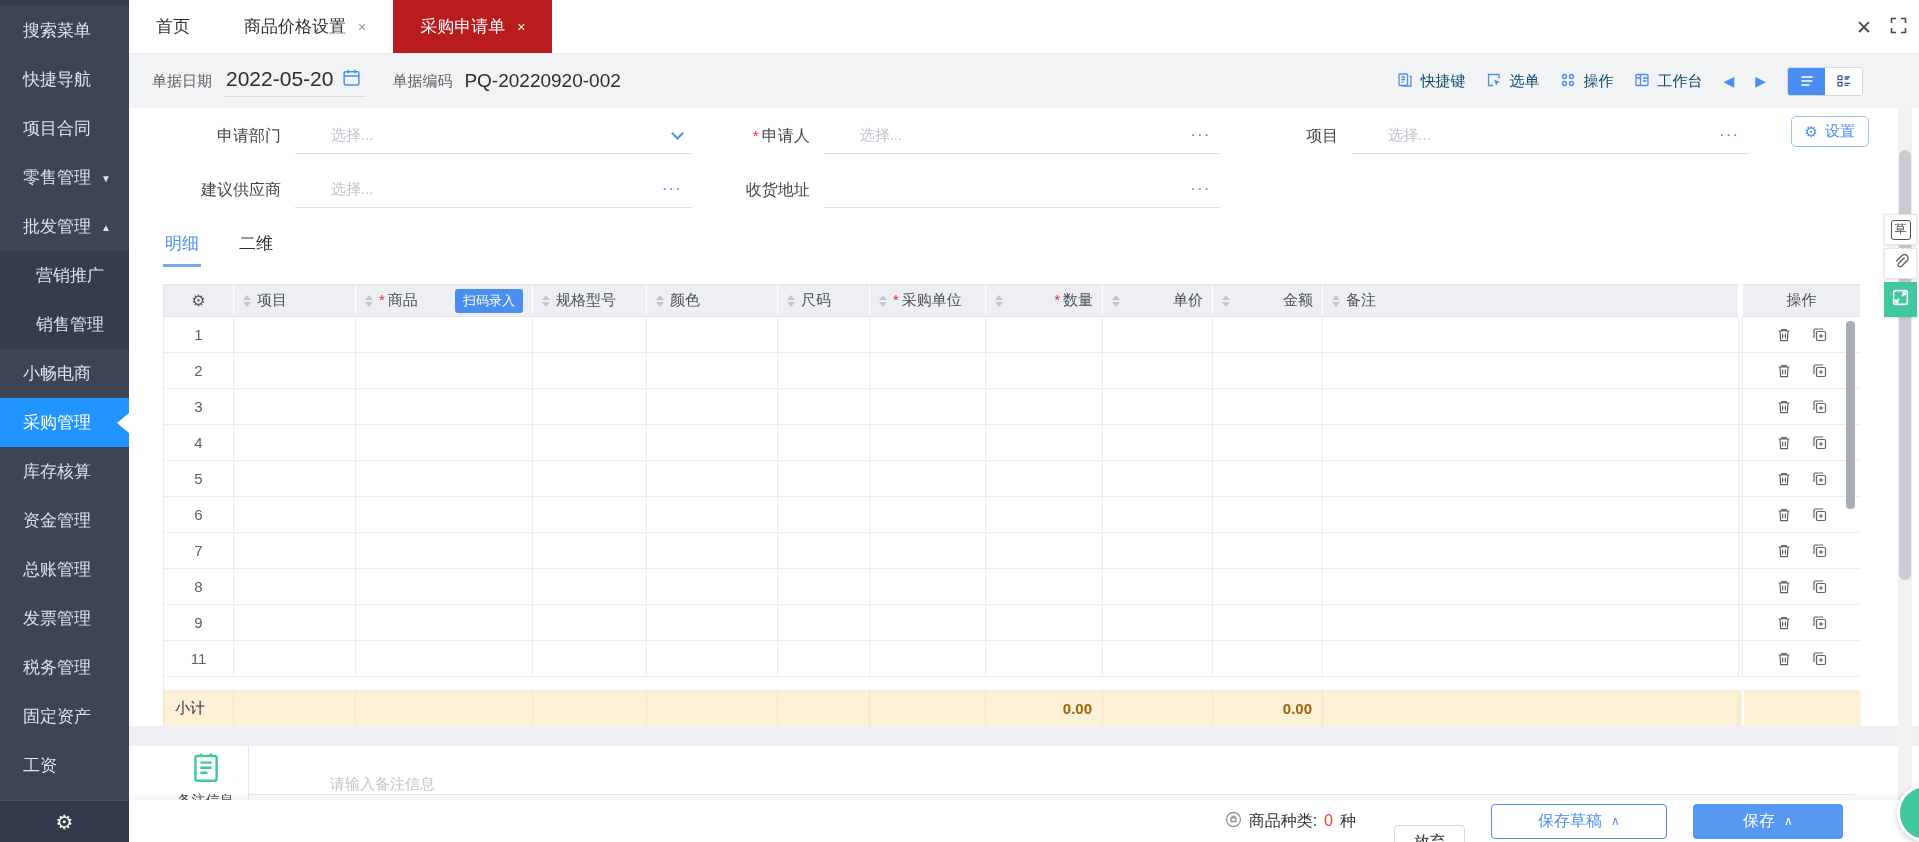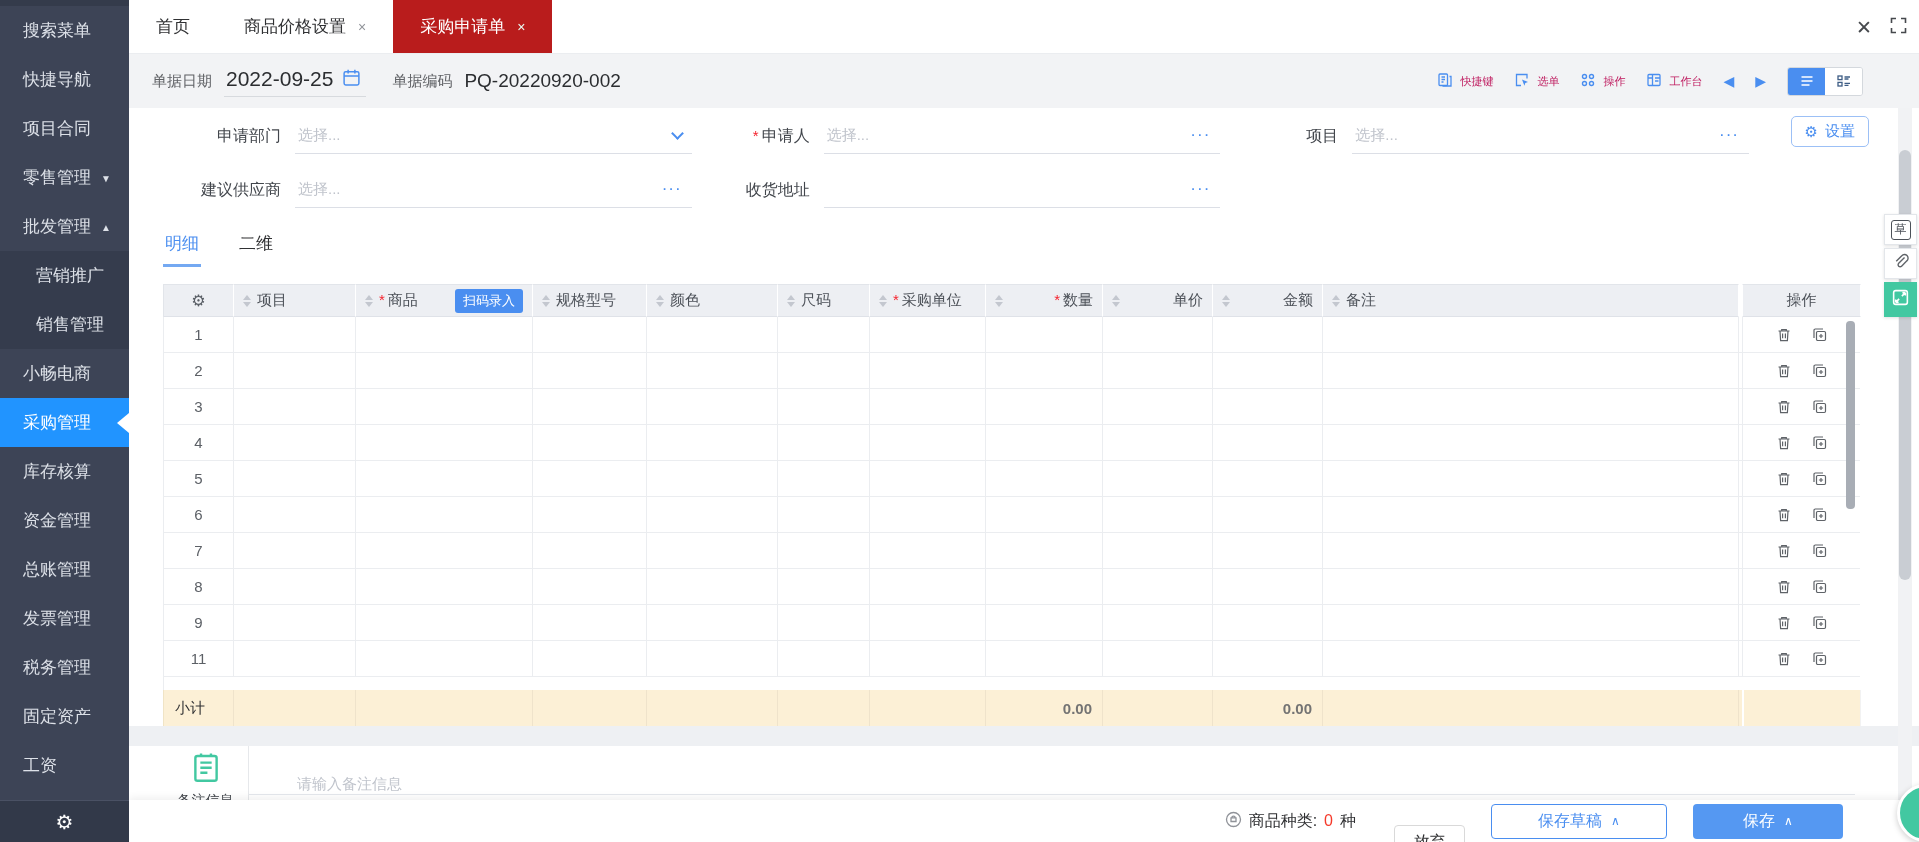--- a/index.html
+++ b/index.html
@@ -34,38 +34,38 @@
   
   .dochdr { position:absolute; left:129px; top:54px; right:0; height:54px; background:#f2f3f5;
             display:flex; align-items:center; justify-content:space-between; padding:0 56px 0 23px; z-index:3; }
   .doc-left { display:flex; align-items:center; gap:12px; }
   .doc-label { font-size:15px; color:#606266; }
   .date-field { display:flex; align-items:center; gap:9px; border-bottom:1px solid #d7dade; padding:2px 5px 5px 2px; cursor:text; }
   .date-value { font-size:21px; color:#2b2d30; }
   .code-label { margin-left:14px; }
   .code-value { font-size:19px; color:#2b2d30; }
   .doc-right { display:flex; align-items:center; gap:21px; }
-  .tool-item { display:flex; align-items:center; gap:7px; font-size:11px; color:#be185d; cursor:pointer; }
+  .tool-item { display:flex; align-items:center; gap:7px; font-size:15px; color:#0c4a6e; cursor:pointer; }
   .nav-arrow { font-size:14px; color:#4a8ef0; cursor:pointer; }
   .view-toggle { display:flex; border:1px solid #d4d8dd; border-radius:3px; overflow:hidden; background:#fff; }
   .vt-btn { width:37px; height:27px; display:flex; align-items:center; justify-content:center; cursor:pointer; background:#fff; }
   .vt-btn.active { background:#4a8ef0; }
 
   
   .content { position:absolute; left:129px; top:108px; right:0; bottom:0; background:#fff; }
 
   
   .form-row { position:absolute; left:34px; right:170px; display:grid; grid-template-columns:1fr 1fr 1fr; }
   .form-row.r1 { top:10px; } .form-row.r2 { top:64px; }
   .field { display:flex; align-items:center; height:36px; }
   .f-label { width:132px; flex:none; text-align:right; padding-right:14px; font-size:16px; color:#42464c; white-space:nowrap; }
   .req { color:#f5222d; margin-right:3px; font-size:15px; }
   .f-input { flex:1; height:100%; border-bottom:1px solid #dcdfe6; display:flex; align-items:center;
              justify-content:space-between; padding:0 10px 0 3px; cursor:text; }
-  .ph { font-size:15px; color:#c0c4cc; }
+  .ph { font-size:15px; color:#c0c4cc;margin-left:33px; }
   .suffix-ellipsis { color:#4a8ef0; font-size:17px; letter-spacing:1px; line-height:0.5; cursor:pointer; }
   .chev { width:9px; height:9px; border-right:2px solid #4a8ef0; border-bottom:2px solid #4a8ef0;
           transform:rotate(45deg); margin-top:-4px; cursor:pointer; }
   .settings-btn { position:absolute; top:8px; right:50px; display:flex; align-items:center; gap:7px;
           color:#4a8ef0; border:1px solid #9cc0f6; border-radius:5px; padding:5px 13px; font-size:15px;
           background:#fff; cursor:pointer; }
   .settings-gear { font-size:15px; line-height:1; }
 
   
   .detail-tabs { position:absolute; top:122px; left:34px; display:flex; gap:36px; font-size:17px; }
@@ -95,21 +95,21 @@
   .t-body { height:373px; overflow:hidden; border-left:1px solid #ebedf0; }
   .t-row { display:flex; height:36px; border-bottom:1px solid #ebedf0; background:#fff; }
   .b-cell { border-right:1px solid #ebedf0; height:100%; }
   .b-cell.c0 { display:flex; align-items:center; justify-content:center; font-size:15px; color:#5c6066; }
   .b-cell.c11 { border-left:1px solid #ebedf0; display:flex; align-items:center; justify-content:center; gap:20px; }
   .row-icon { display:inline-flex; cursor:pointer; }
 
   .t-subtotal { display:flex; height:36px; background:#fcf0d6; border-left:1px solid #f0e4c6; font-size:15px; }
   .s-cell { height:100%; border-right:1px solid rgba(0,0,0,0.05); display:flex; align-items:center; }
   .s-cell.label { padding-left:11px; color:#303133; }
-  .s-cell.num { justify-content:flex-end; padding-right:10px; color:#737373; font-weight:700; }
+  .s-cell.num { justify-content:flex-end; padding-right:10px; color:#a16207; font-weight:700; }
   .s-cell.c11 { border-left:2px solid #fff; }
 
   .table-scrollbar { position:absolute; right:5px; top:37px; width:9px; height:188px; background:#a8adb5; border-radius:4px; cursor:grab; }
 
   .content-gap { position:absolute; top:618px; left:0; right:0; height:20px; background:#eef0f3; }
 
   
   .remark { position:absolute; top:638px; left:34px; right:64px; height:58px; display:flex; z-index:1; }
   .remark-box { width:86px; flex:none; border-right:1px solid #e6e8eb; display:flex; flex-direction:column;
                 align-items:center; padding-top:5px; gap:3px; }
@@ -190,21 +190,21 @@
             <path d="M6 1.5H1.5V6M11 1.5h4.5V6M6 15.5H1.5V11M11 15.5h4.5V11"></path>
           </svg>
       </span>
     </div>
   </div>
 
   <div class="dochdr">
     <div class="doc-left">
       <span class="doc-label">单据日期</span>
       <span class="date-field">
-        <span class="date-value">2022-09-25</span>
+        <span class="date-value">2022-05-20</span>
         <span>
           <svg width="19" height="19" viewBox="0 0 18 18" fill="none" stroke="#4a8ef0" stroke-width="1.4">
               <rect x="2" y="3.5" width="14" height="12.5" rx="1.5"></rect>
               <path d="M2 7.5h14M5.8 1.6v3.6M12.2 1.6v3.6"></path>
             </svg>
         </span>
       </span>
       <span class="doc-label code-label">单据编码</span>
       <span class="code-value">PQ-20220920-002</span>
     </div>

